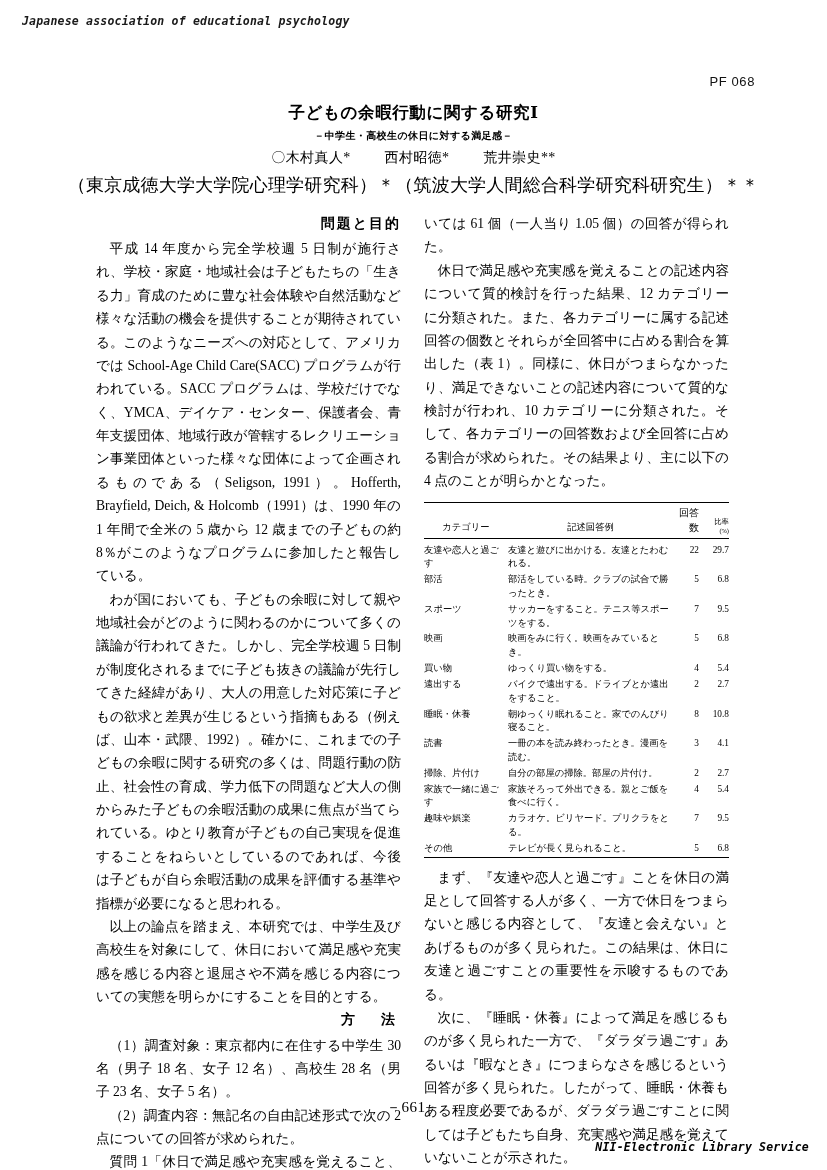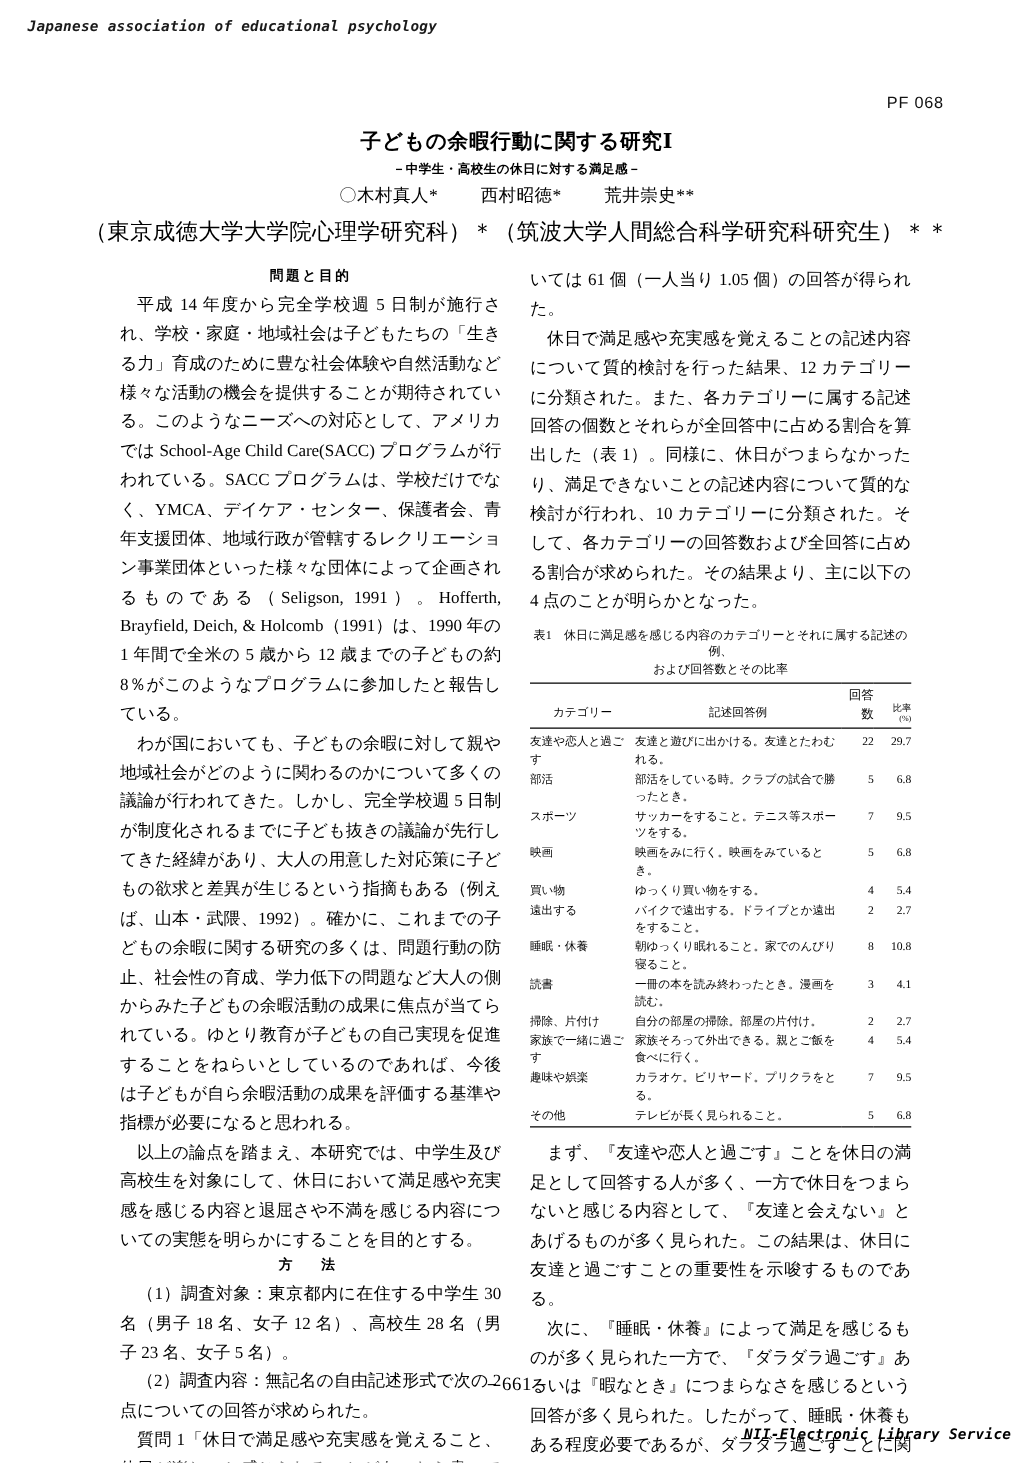--- a/index.html
+++ b/index.html
@@ -85,23 +85,23 @@
     width: 305px;
     font-size: 13.6px;
     line-height: 1.72;
     text-align: justify;
     text-justify: inter-character;
   }
   .col-left  { left: 96px; }
   .col-right { left: 424px; }
 
   .secthead {
-    text-align: center;
-    font-weight: bold;
-    font-size: 11px;
+    text-align: right;
+    font-weight: bold;
+    font-size: 14px;
     letter-spacing: 2px;
     margin: 0 0 1px 0;
   }
   .secthead.wide { letter-spacing: 6px; }
   p.para {
     margin: 0;
     text-indent: 1em;
   }
   p.para.noindent { text-indent: 0; }
 
@@ -198,24 +198,20 @@
     <p class="para">（2）調査内容：無記名の自由記述形式で次の 2 点についての回答が求められた。</p>
     <p class="para">質問 1「休日で満足感や充実感を覚えること、休日が楽しいと感じられることがあったら書いて下さい。」</p>
 
   </div>
 
   <div class="col col-right">
     <p class="para noindent">いては 61 個（一人当り 1.05 個）の回答が得られた。</p>
     <p class="para">休日で満足感や充実感を覚えることの記述内容について質的検討を行った結果、12 カテゴリーに分類された。また、各カテゴリーに属する記述回答の個数とそれらが全回答中に占める割合を算出した（表 1）。同様に、休日がつまらなかったり、満足できないことの記述内容について質的な検討が行われ、10 カテゴリーに分類された。そして、各カテゴリーの回答数および全回答に占める割合が求められた。その結果より、主に以下の 4 点のことが明らかとなった。</p>
 
     <div class="table-wrap">
-      <div class="table-caption">
-        <span>表1　休日に満足感を感じる内容のカテゴリーとそれに属する記述の例、</span><br>
-        <span>および回答数とその比率</span>
-      </div>
       <table class="t1">
         <thead>
           <tr class="rule-top rule-mid">
             <th class="h-cat rule-top rule-mid">カテゴリー</th>
             <th class="h-ex rule-top rule-mid">記述回答例</th>
             <th class="h-n rule-top rule-mid">回答数</th>
             <th class="h-p rule-top rule-mid">
               <span>比率</span>
               <span class="pct-unit">(%)</span>
             </th>

